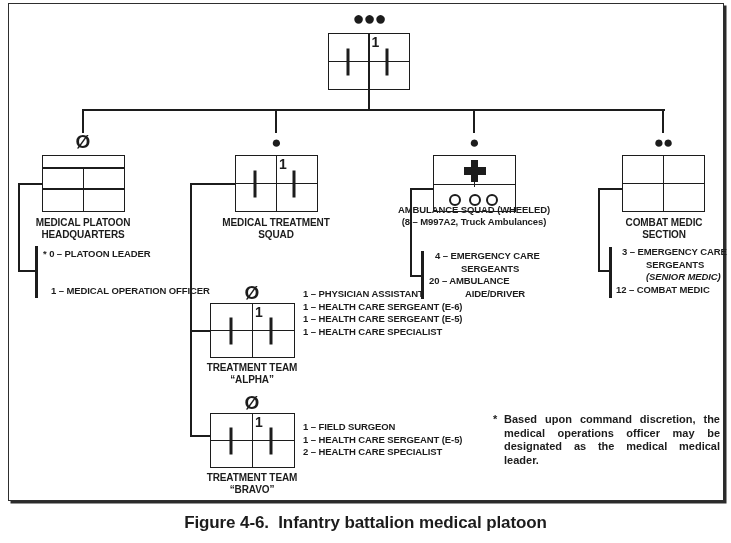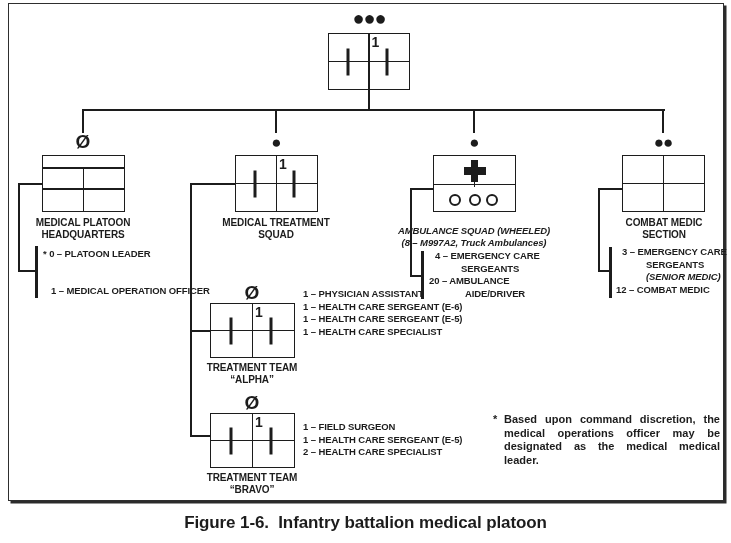--- a/index.html
+++ b/index.html
@@ -105,21 +105,21 @@
     <span class="hl" style="top:52%;"></span>
     <span class="cross">
       <span class="cv"></span>
       <span class="ch"></span>
     </span>
     <span class="stem"></span>
     <span class="wheel w1"></span>
     <span class="wheel w2"></span>
     <span class="wheel w3"></span>
   </div>
-  <div class="unit-label" style="left:390px;top:225px;width:168px;font-size:9.5px;font-style:italic;">
+  <div class="unit-label" style="left:390px;top:204px;width:168px;font-size:9.5px;">
     <div>AMBULANCE SQUAD (WHEELED)</div>
     <div>(8 – M997A2, Truck Ambulances)</div>
   </div>
   <span class="seg" style="left:410px;top:188px;width:23px;height:2px;"></span>
   <span class="seg" style="left:410px;top:188px;width:2px;height:89px;"></span>
   <span class="seg" style="left:410px;top:275px;width:12px;height:2px;"></span>
   <span class="bar" style="left:421px;top:251px;height:48px;"></span>
   <div class="plist" style="left:429px;top:250px;line-height:12.5px;">
     <div style="padding-left:6px;">4 – EMERGENCY CARE</div>
     <div style="padding-left:32px;">SERGEANTS</div>
@@ -185,14 +185,14 @@
   </div>
 
   <span class="fn-marker" style="left:493px;top:413px;">*</span>
   <div class="footnote" style="left:504px;top:413px;">
     <div class="fnline">Based upon command discretion, the</div>
     <div class="fnline">medical operations officer may be</div>
     <div class="fnline">designated as the medical medical</div>
     <div class="fnline last">leader.</div>
   </div>
 
-  <div class="caption" style="top:513px;">Figure 1-6.  Infantry battalion medical platoon</div>
+  <div class="caption" style="top:513px;">Figure 4-6.  Infantry battalion medical platoon</div>
 </div>
 
 </body></html>

